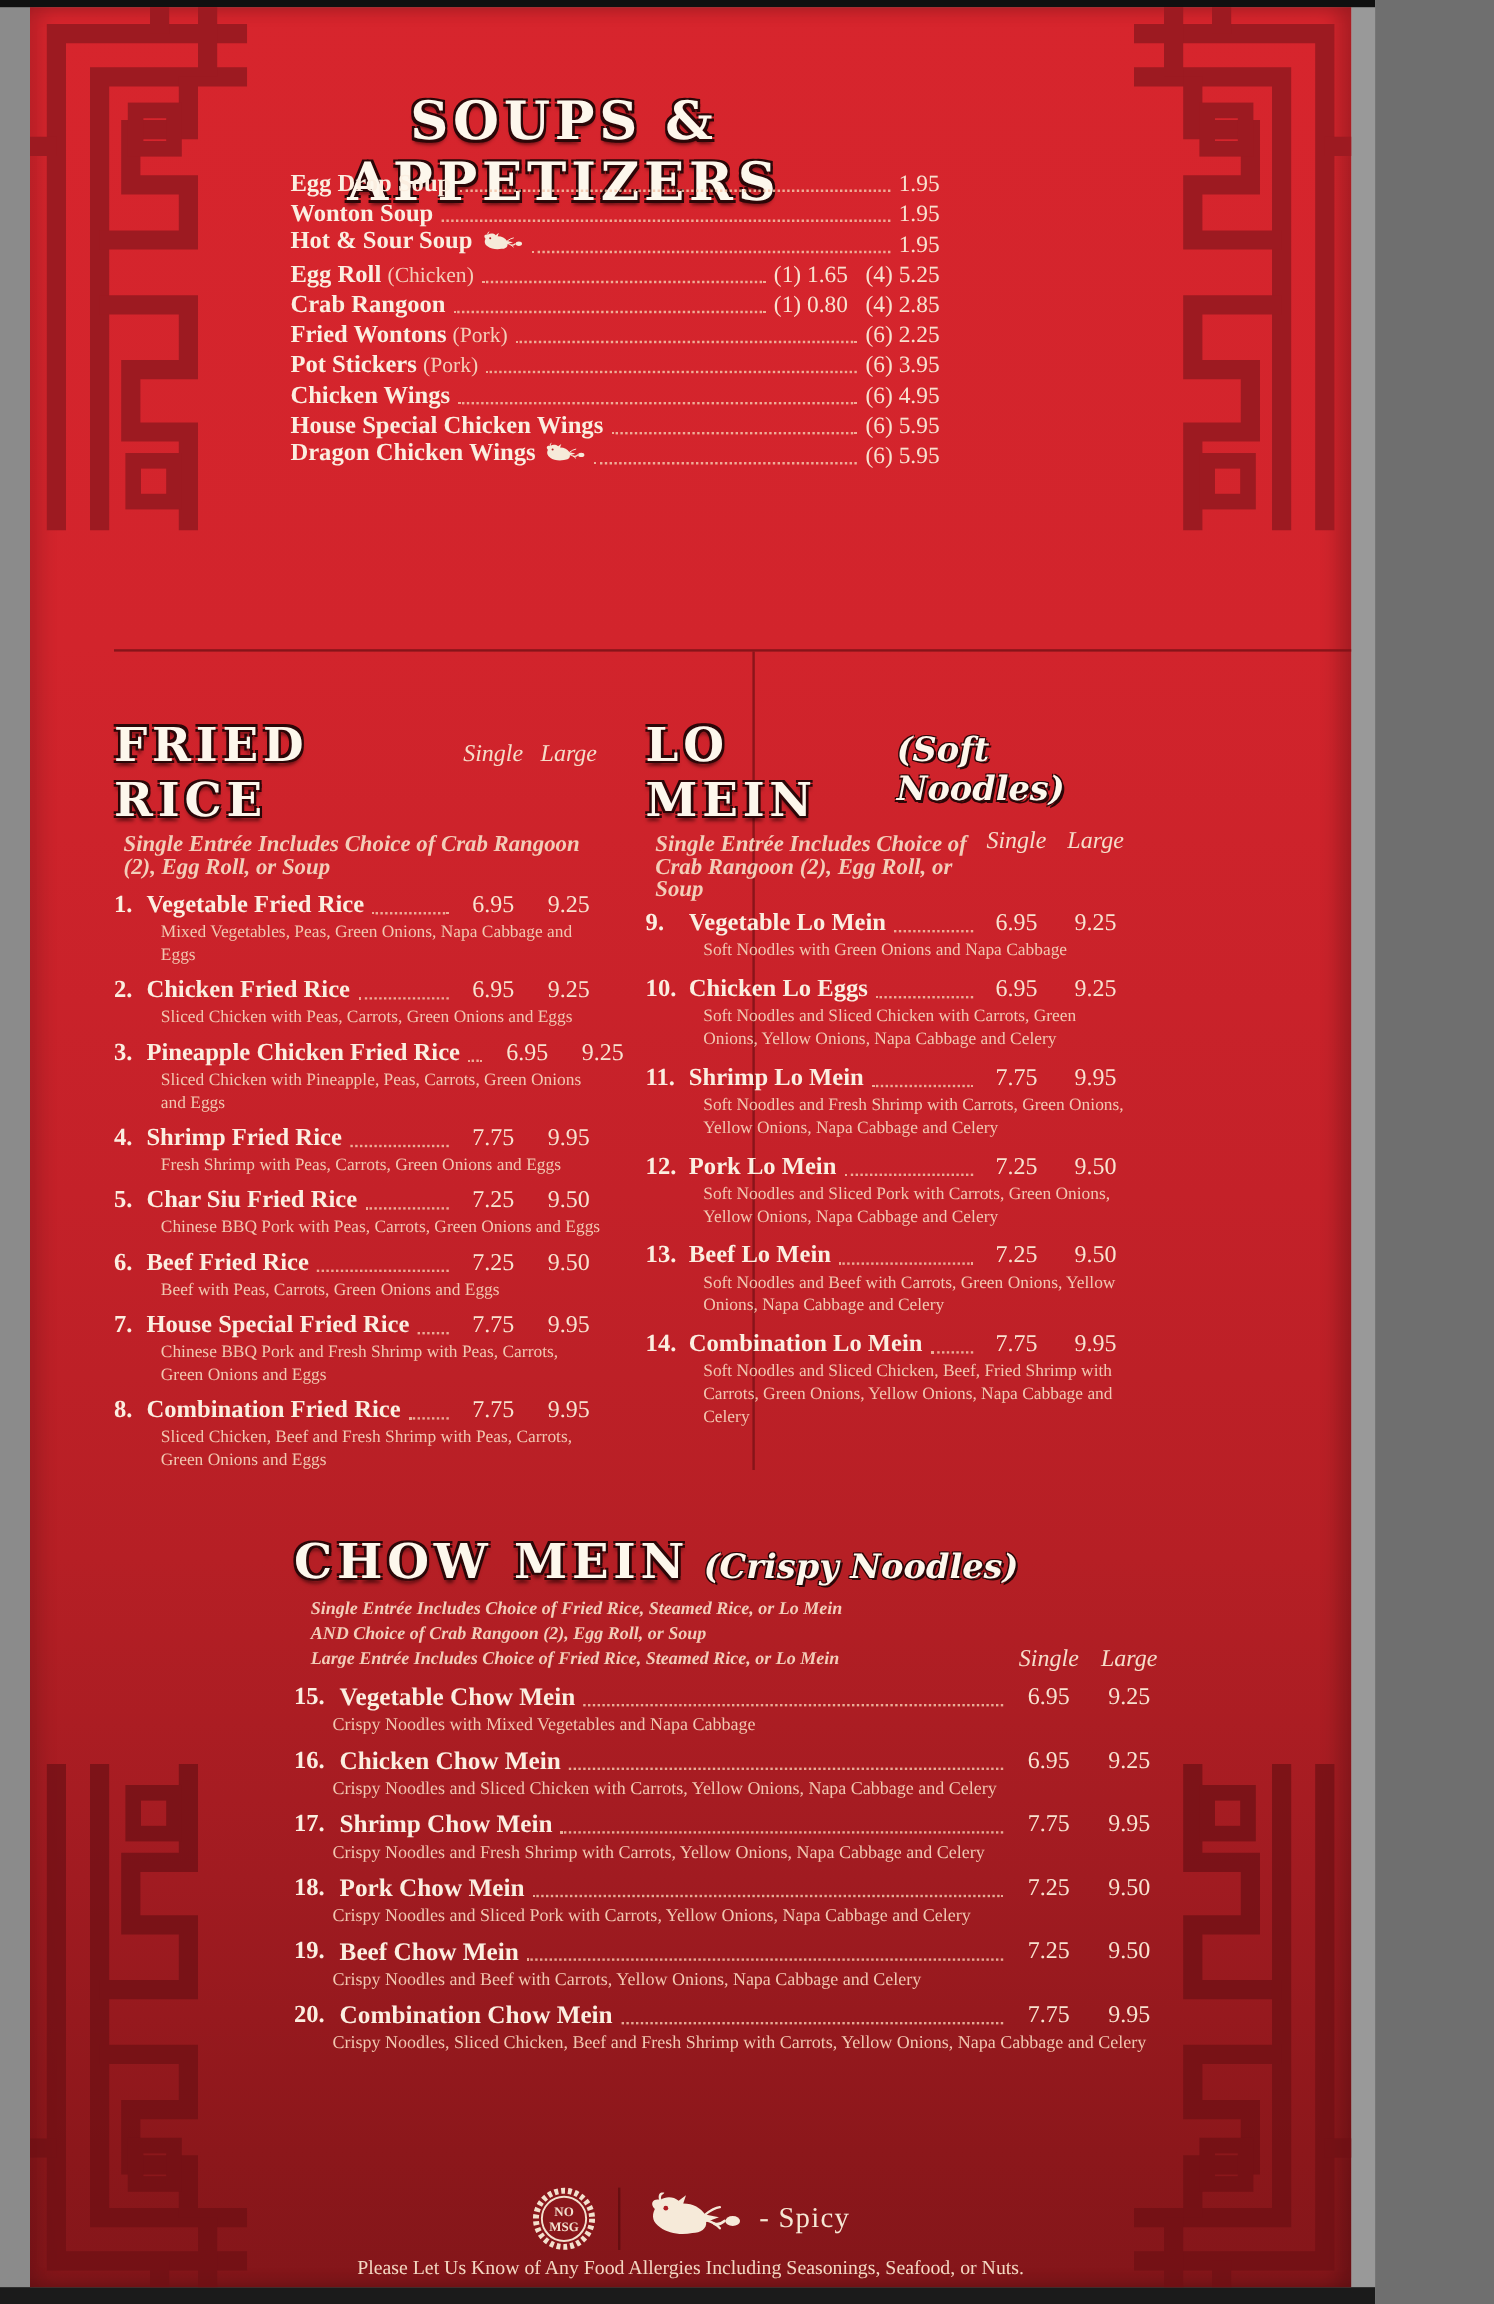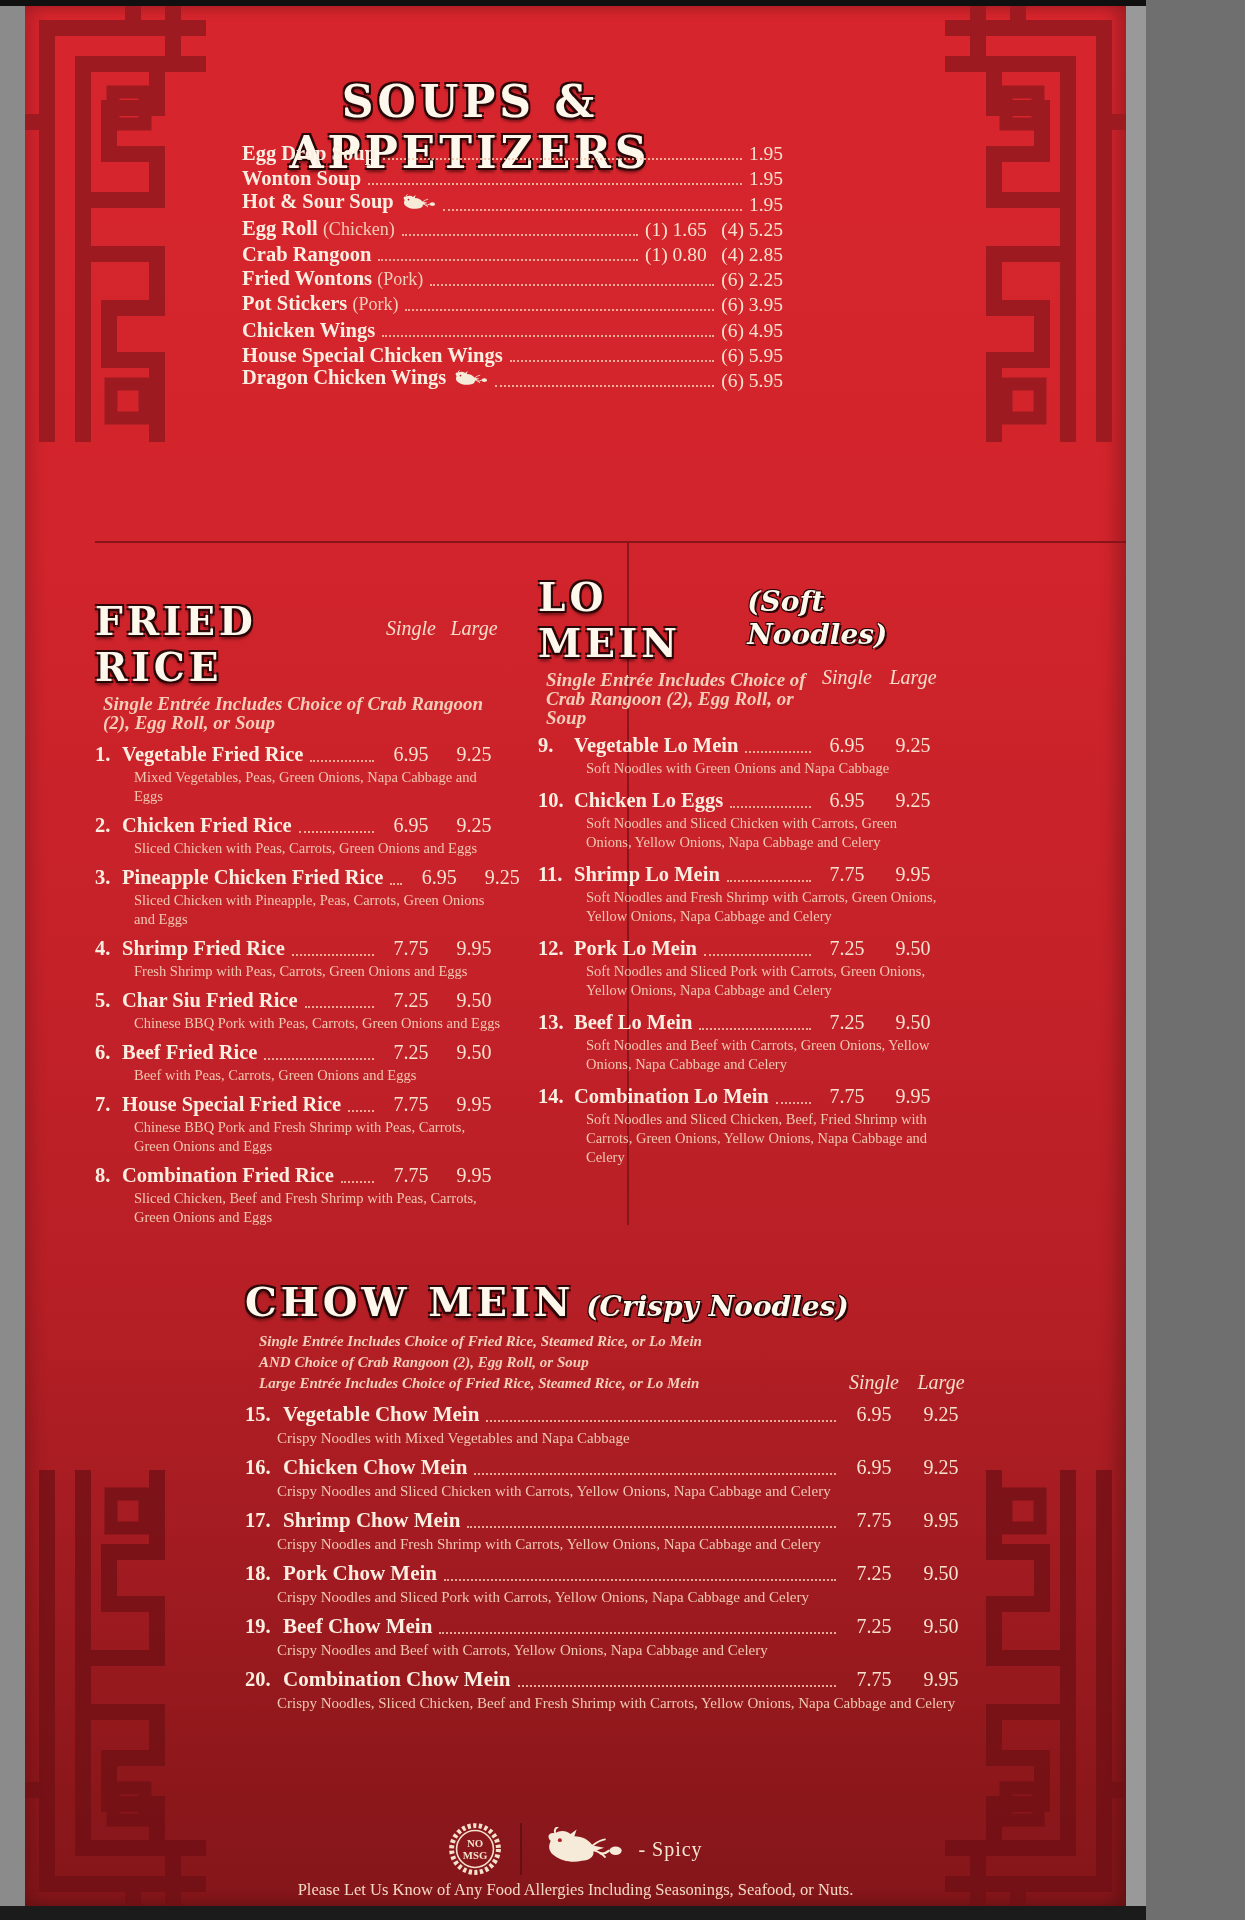--- a/index.html
+++ b/index.html
@@ -39,21 +39,21 @@
   .s-price{font-size:19.5px;color:#f8e2cf;white-space:pre;line-height:23px;}
   .spicy-ic{display:inline-block;vertical-align:-3px;margin-left:6px;}
 
   
   .hdiv{position:absolute;left:70px;top:535px;width:1082px;height:2px;background:#7a1216;opacity:.85;}
   .vdiv{position:absolute;left:602px;top:537px;width:2px;height:682px;background:#7a1216;opacity:.8;}
 
   
   .col{position:absolute;}
   .col-fr{left:70px;top:592px;width:408px;}
-  .col-lm{left:513px;top:568px;width:404px;}
+  .col-lm{left:513px;top:592px;width:404px;}
   .sec-head{display:flex;align-items:baseline;}
   .sec-head .big-title{font-size:39px;}
   .sec-head .sub-title{font-size:28px;margin-left:12px;}
   .col-heads{margin-left:auto;display:flex;font-style:italic;font-size:20px;color:#f6ddc9;}
   .col-heads .ch{text-align:center;}
   .sec-note{font-size:19px;font-weight:bold;font-style:italic;color:#f3cdb8;margin:4px 0 10px 8px;line-height:19px;}
   .lm-notewrap{display:flex;align-items:flex-start;}
   .lm-notewrap .sec-note{margin-bottom:6px;}
   .lm-notewrap .col-heads{margin-bottom:6px;}
 
@@ -81,21 +81,21 @@
   .col-cm .col-heads{margin:0 0 8px auto;}
   .col-cm .p-num{width:38px;} .col-cm .p-single{width:62px;} .col-cm .p-large{width:60px;margin-left:6px;}
   .col-cm .p-desc{margin-left:32px;font-size:15px;line-height:20px;}
   .col-cm .p-name{font-size:21px;}
   .col-cm .col-heads .ch{width:62px;} .col-cm .col-heads .ch+.ch{width:60px;margin-left:6px;}
   .col-cm .col-heads{font-size:20px;}
 
   
   .footer-row{position:absolute;left:0;right:0;top:1816px;display:flex;align-items:center;justify-content:center;}
   .f-sep{width:2px;height:52px;background:rgba(40,0,0,.35);margin:0 18px;}
-  .spicy-label{font-size:20px;color:#f6e7d4;margin-left:14px;letter-spacing:1px;}
+  .spicy-label{font-size:24px;color:#f6e7d4;margin-left:14px;letter-spacing:1px;}
   .allergy{position:absolute;left:0;right:0;top:1874px;text-align:center;font-size:16.5px;color:#f3d8c2;}
 </style>
 </head>
 <body>
 
 <div id="shot">
   <div class="edge-strip edge-left"></div>
   <div class="edge-strip edge-right"></div>
   <div class="bar bar-top"></div>
   <div class="bar bar-bottom"></div>

